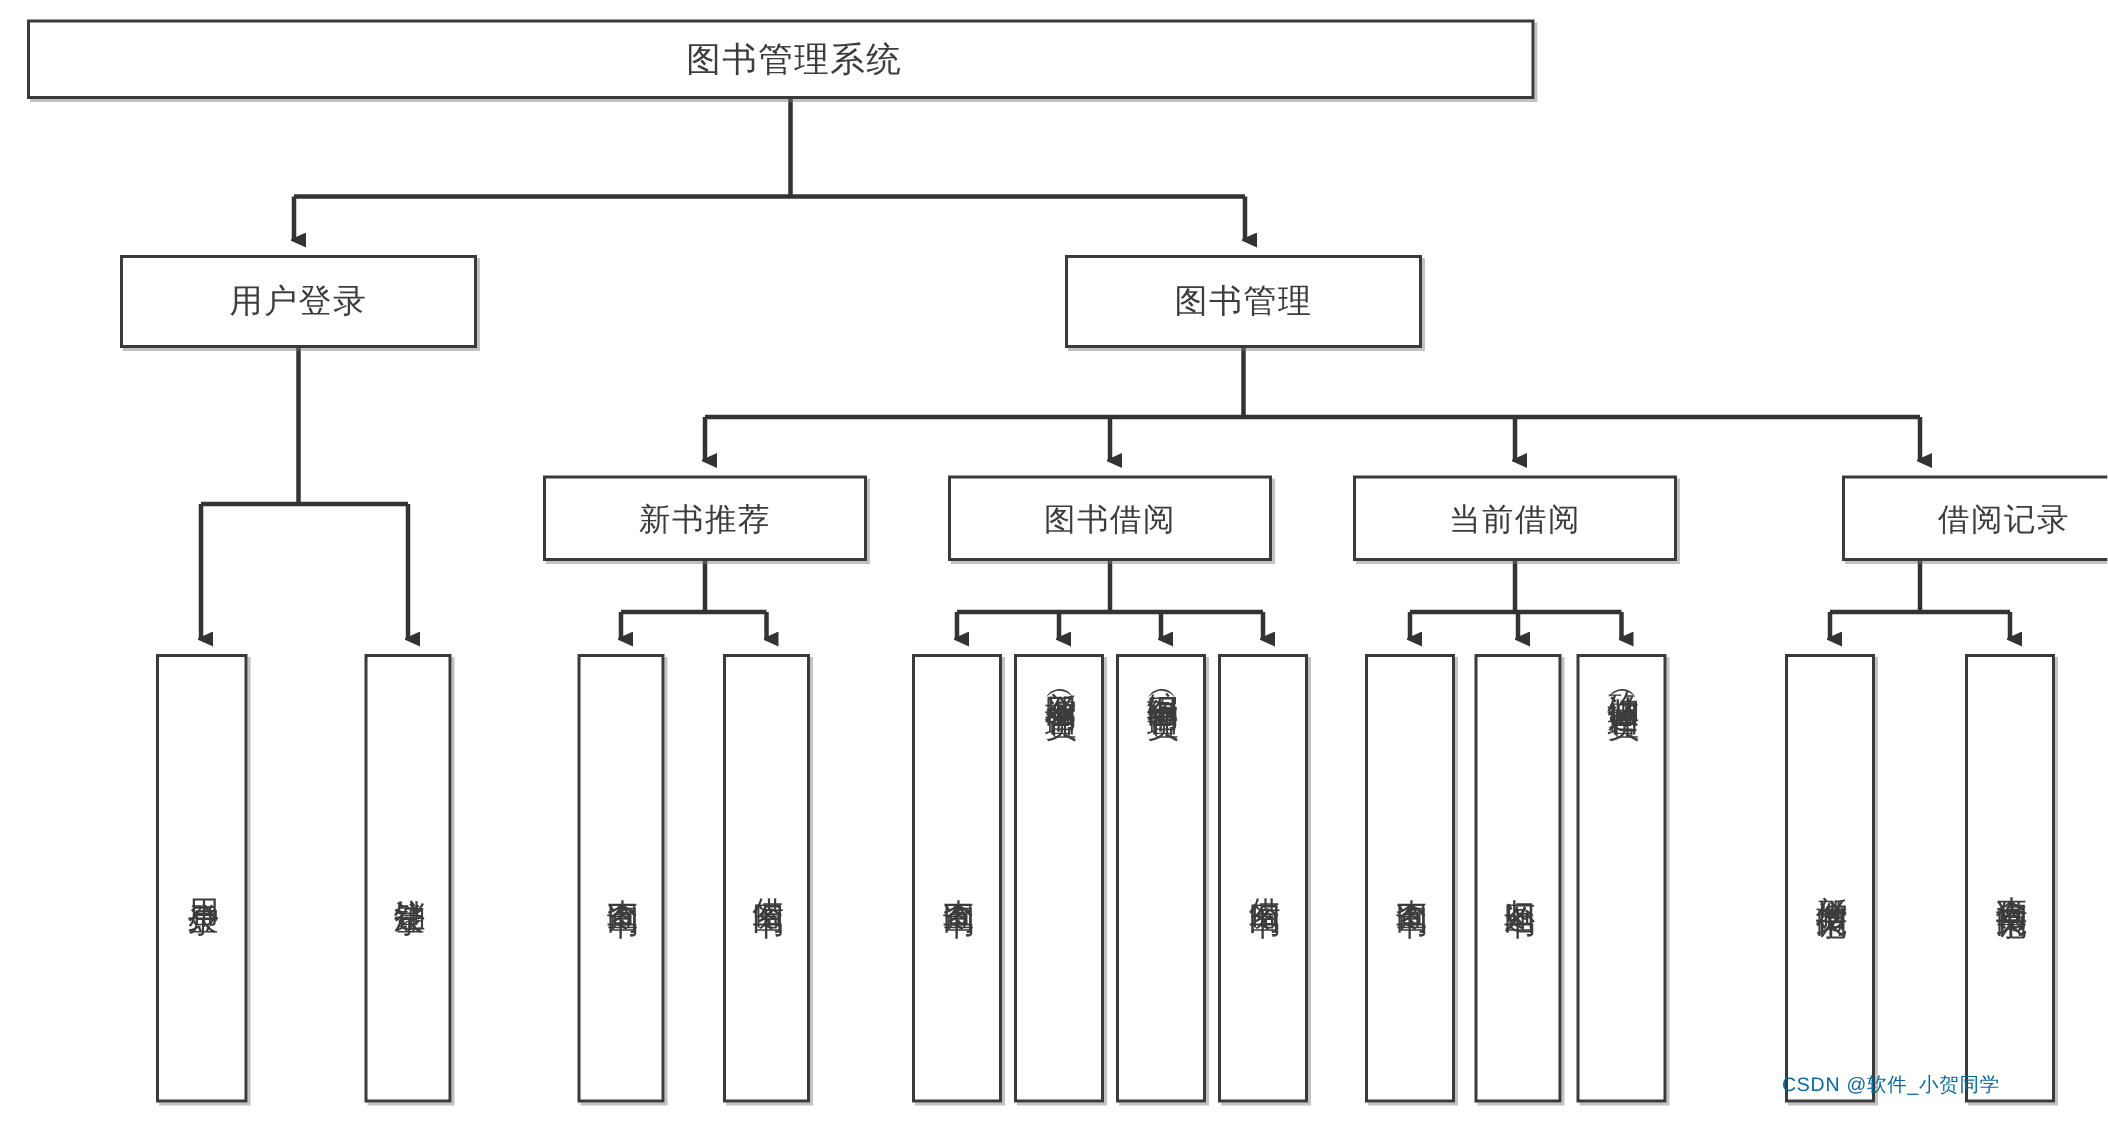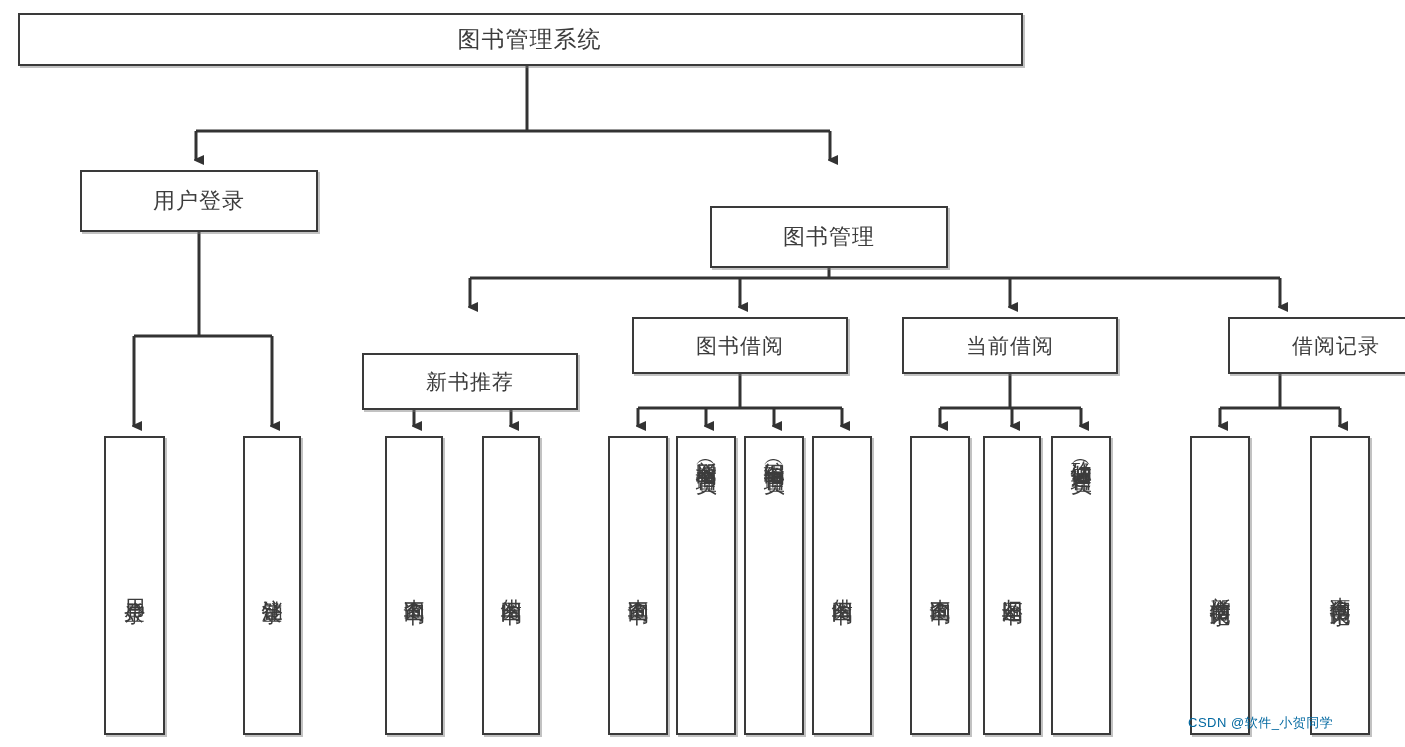--- a/index.html
+++ b/index.html
@@ -130,25 +130,25 @@
     </g>
   </svg>
 
   <div class="node root" style="left: 18px; top: 13px; width: 1005px; height: 53px; padding-left: 18px;">
     <span class="hlabel">图书管理系统</span>
   </div>
 
   <div class="node lvl2" style="left: 80px; top: 170px; width: 238px; height: 62px;">
     <span class="hlabel">用户登录</span>
   </div>
-  <div class="node lvl2" style="left: 710px; top: 170px; width: 238px; height: 62px; margin-top: 36px;">
+  <div class="node lvl2" style="left: 710px; top: 170px; width: 238px; height: 62px;">
     <span class="hlabel">图书管理</span>
   </div>
 
-  <div class="node lvl3" style="left: 362px; top: 317px; width: 216px; height: 57px; margin-top: 36px;">
+  <div class="node lvl3" style="left: 362px; top: 317px; width: 216px; height: 57px;">
     <span class="hlabel">新书推荐</span>
   </div>
   <div class="node lvl3" style="left: 902px; top: 317px; width: 216px; height: 57px;">
     <span class="hlabel">当前借阅</span>
   </div>
   <div class="node lvl3" style="left: 632px; top: 317px; width: 216px; height: 57px;">
     <span class="hlabel">图书借阅</span>
   </div>
   <div class="node lvl3" style="left: 1228px; top: 317px; width: 216px; height: 57px;">
     <span class="hlabel">借阅记录</span>

